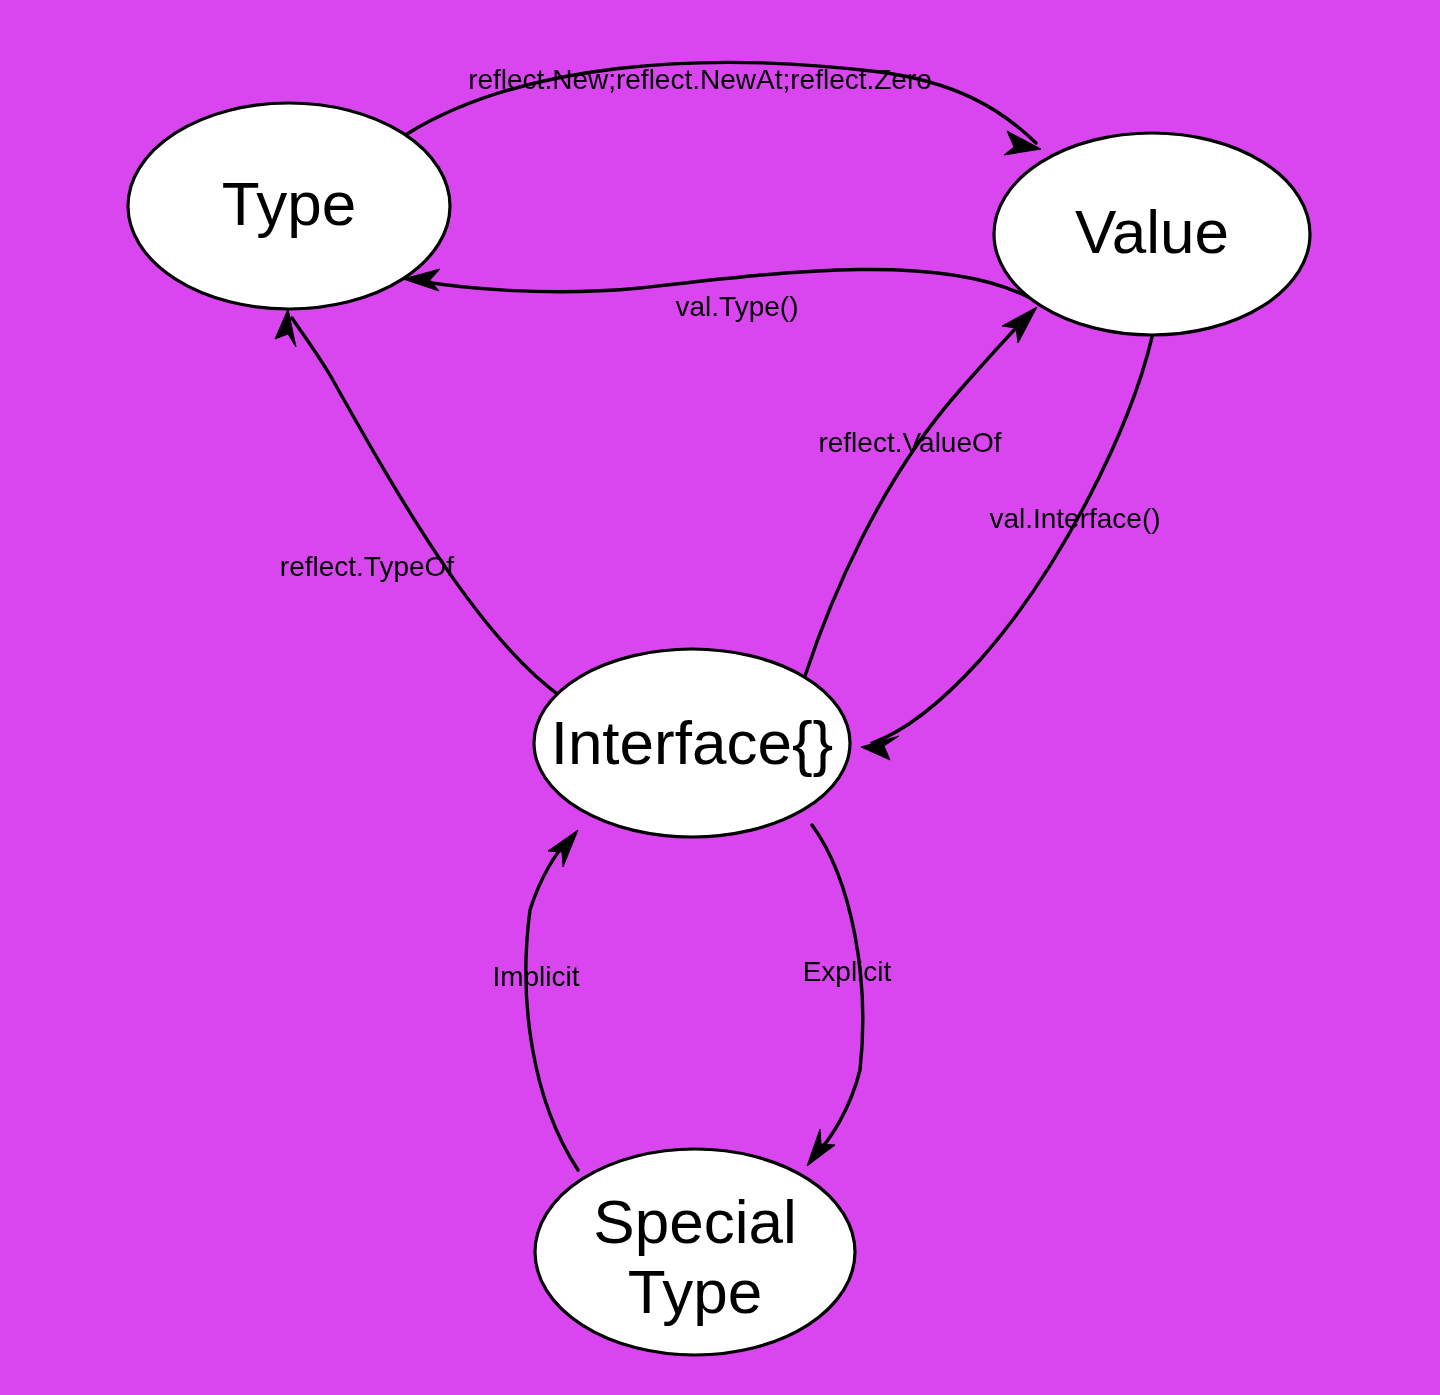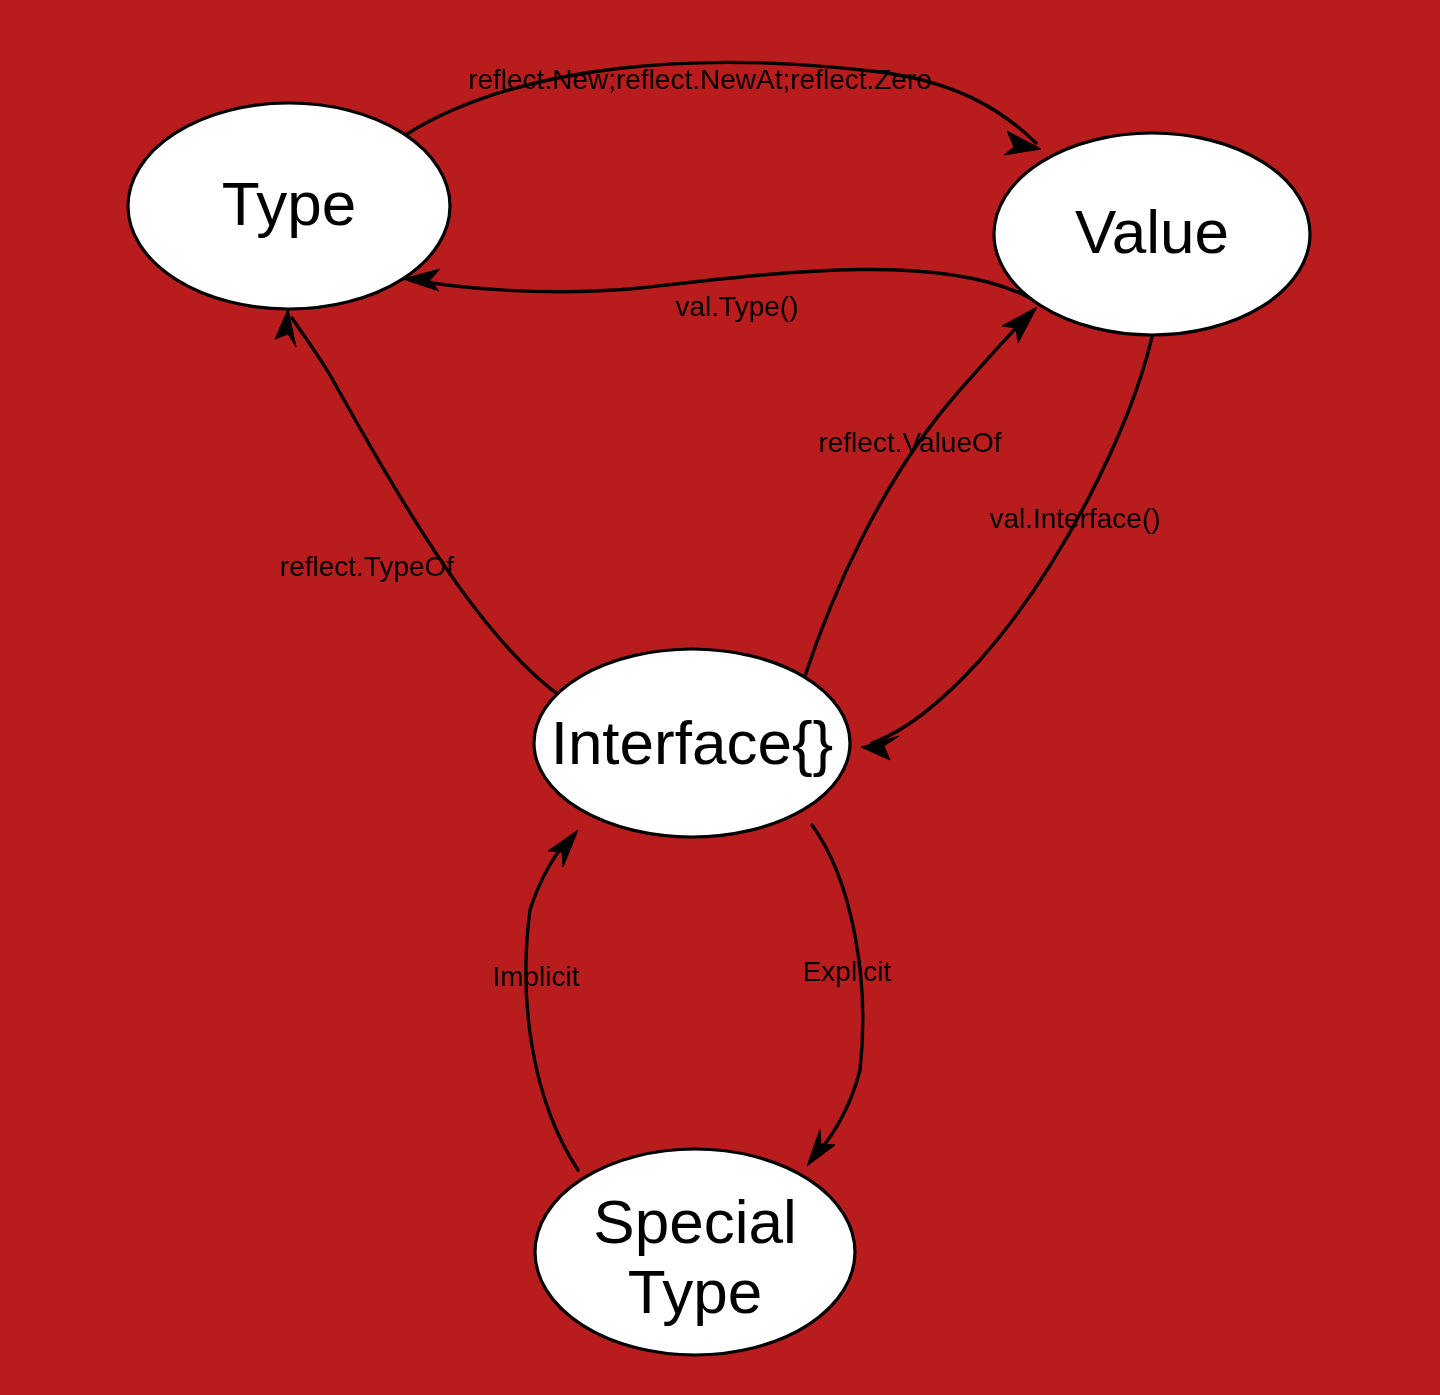--- a/index.html
+++ b/index.html
@@ -10,21 +10,21 @@
   body {
     width: 1440px;
     height: 1395px;
     font-family: "Liberation Sans", sans-serif;
     overflow: hidden;
   }
   #diagram-root {
     position: relative;
     width: 1440px;
     height: 1395px;
-    background: #b91c1c;
+    background: #d946ef;
   }
   svg#graph {
     display: block;
     width: 1440px;
     height: 1395px;
   }
   .node-ellipse {
     fill: #ffffff;
     stroke: #000000;
     stroke-width: 3.2;

